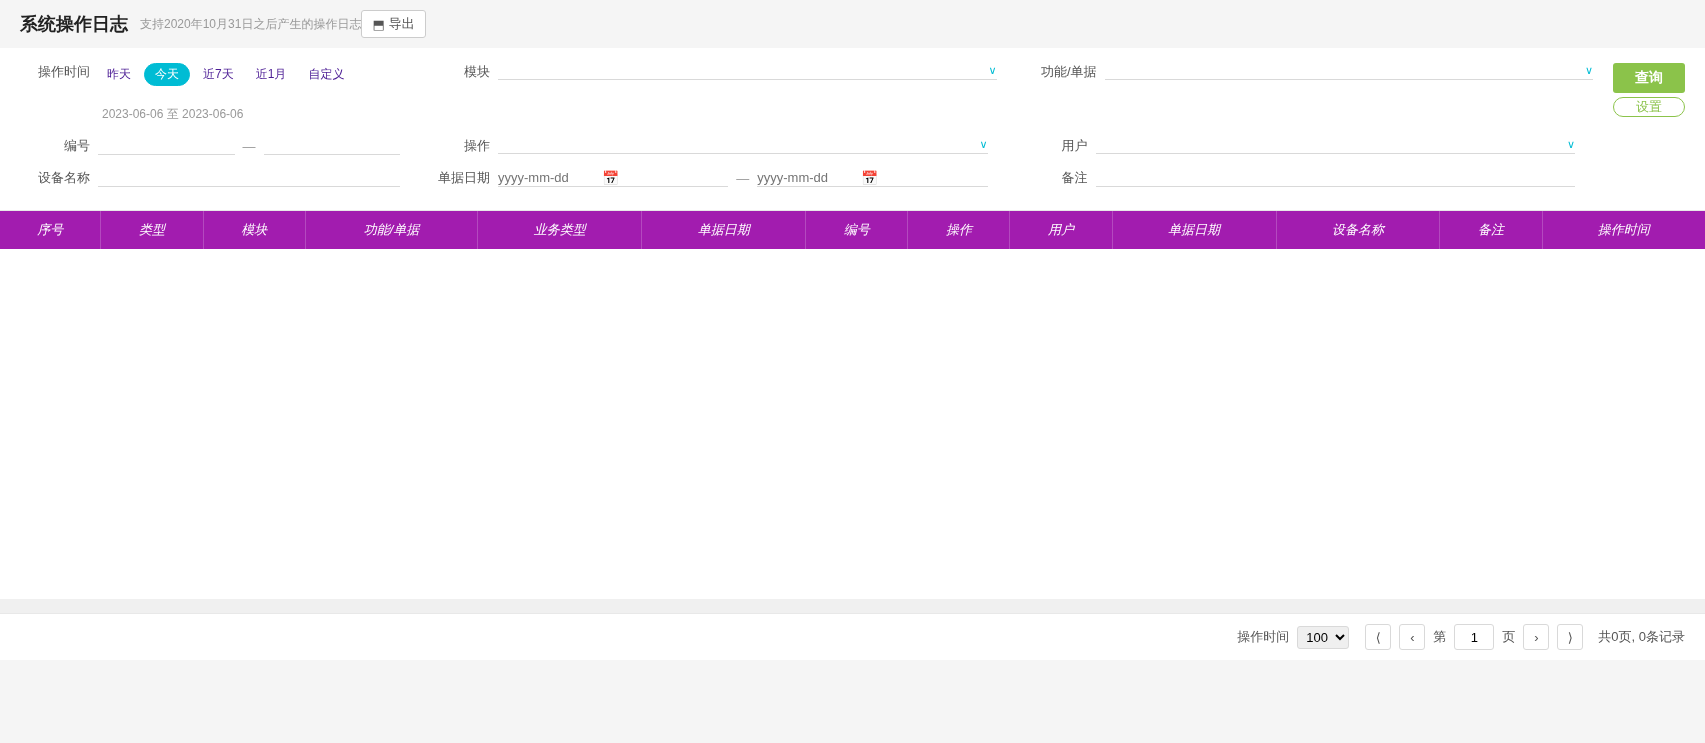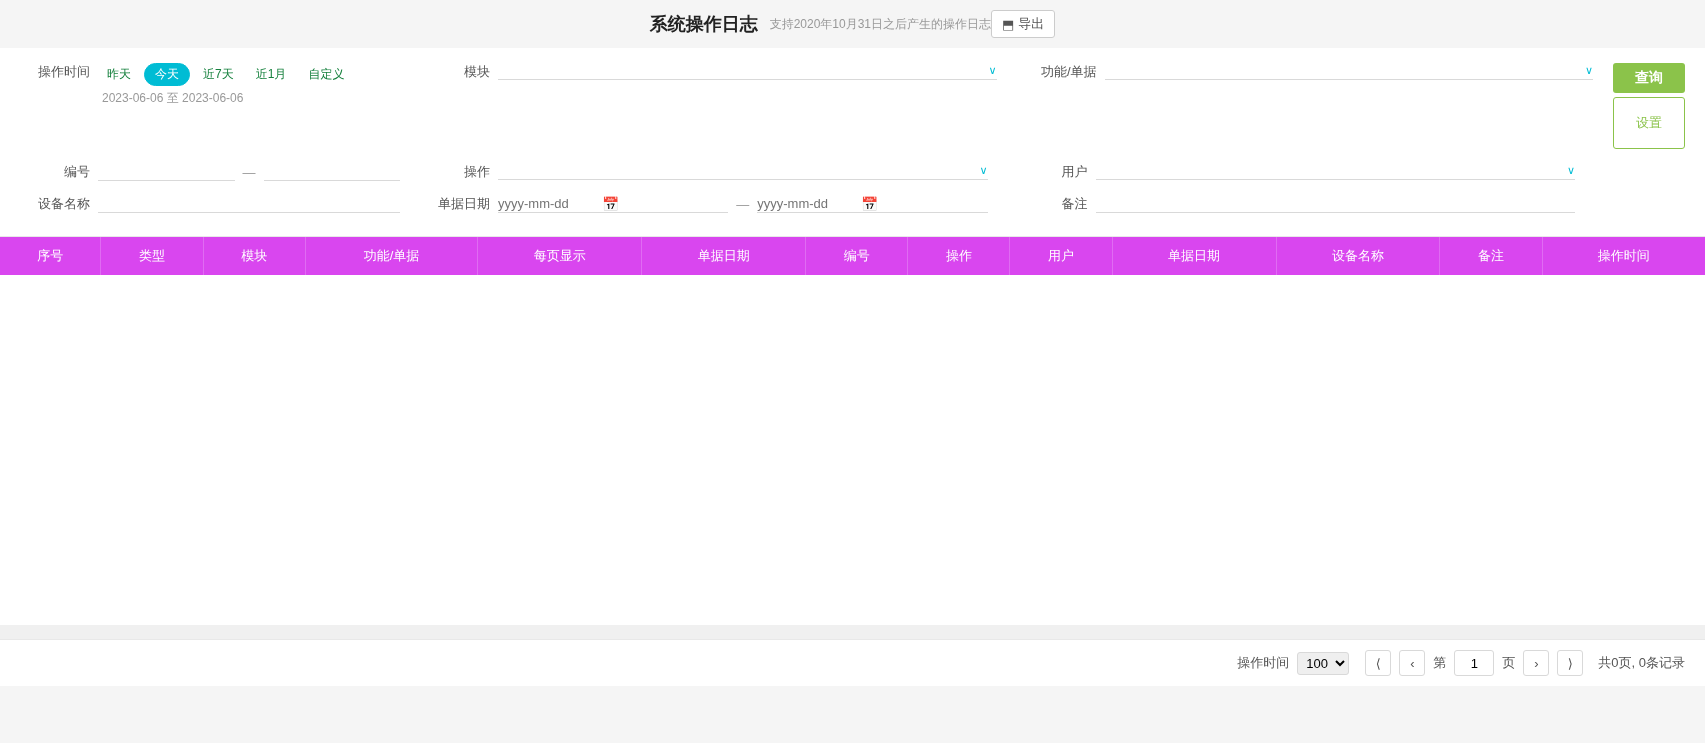--- a/index.html
+++ b/index.html
@@ -1,73 +1,73 @@
 <!DOCTYPE html>
 <html><head>
   <meta charset="utf-8">
   <style>
     * { box-sizing: border-box; margin: 0; padding: 0; }
     body { font-family: "Microsoft YaHei", "PingFang SC", sans-serif; font-size: 13px; background: #f5f5f5; color: #333; }
 
     .page-header {
-      display: flex; align-items: center; justify-content: center;
+      display: flex; align-items: center; justify-content: flex-start;
       padding: 10px 20px; background: #f5f5f5;
     }
     .page-title-area { display: flex; align-items: center; gap: 12px; }
     .page-title { font-size: 18px; font-weight: bold; color: #222; }
     .page-subtitle { font-size: 12px; color: #999; }
     .export-btn {
       display: flex; align-items: center; gap: 4px;
       border: 1px solid #ccc; background: #fff; padding: 4px 10px;
       cursor: pointer; border-radius: 3px; font-size: 13px; color: #555;
     }
 
     .filter-area {
       background: #fff; margin: 0 0 0 0; padding: 15px 20px;
       border-bottom: 1px solid #e8e8e8;
     }
     .filter-label { width: 70px; text-align: right; color: #555; flex-shrink: 0; margin-right: 8px; }
 
     .time-btns { display: flex; align-items: center; gap: 4px; }
     .time-btn {
       padding: 2px 8px; border-radius: 3px; cursor: pointer; font-size: 12px;
-      border: 1px solid transparent; background: transparent; color: #15803d;
+      border: 1px solid transparent; background: transparent; color: #4c1d95;
     }
     .time-btn.active { background: #00bcd4; color: #fff; border-color: #00bcd4; border-radius: 50px; padding: 2px 10px; }
     .time-range { font-size: 12px; color: #999; margin-left: 4px; }
     .filter-input-wrap { flex: 1; border-bottom: 1px solid #d9d9d9; padding-bottom: 2px; }
     .filter-input { border: none; outline: none; width: 100%; font-size: 13px; color: #333; background: transparent; }
     .filter-select-wrap {
       flex: 1; display: flex; align-items: center; border-bottom: 1px solid #d9d9d9; padding-bottom: 2px;
       cursor: pointer;
     }
     .filter-select-wrap .arrow { margin-left: auto; color: #00bcd4; font-size: 11px; }
 
     .dash { margin: 0 8px; color: #999; }
 
     .query-btn {
       background: #8bc34a; color: #fff; border: none; padding: 6px 22px;
       border-radius: 3px; cursor: pointer; font-size: 14px; font-weight: bold;
     }
     .setting-btn {
-      background: #fff; color: #8bc34a; border: 1px solid #8bc34a; padding: 16px 20px;
-      border-radius: 3px; cursor: pointer; font-size: 13px; margin-top: 4px; display: block; width: 100%;
+      background: #fff; color: #8bc34a; border: 1px solid #8bc34a; padding: 0 20px;
+      border-radius: 14px; cursor: pointer; font-size: 13px; margin-top: 4px; display: block; width: 100%;
     }
 
     .btn-group-right { display: flex; flex-direction: column; align-items: stretch; gap: 0; margin-left: 16px; }
 
     .collapse-bar {
       text-align: center; padding: 6px; cursor: pointer; color: #00bcd4;
       font-size: 13px; background: #fff; border-top: 1px solid #e8e8e8;
     }
 
     
     .table-wrap { background: #fff; overflow-x: auto; }
     table { width: 100%; border-collapse: collapse; min-width: 1400px; }
-    thead tr { background: #d946ef; }
+    thead tr { background: #a21caf; font-style: italic; }
     thead th {
       color: #fff; font-size: 13px; font-weight: normal;
       padding: 10px 8px; text-align: center; border-right: 1px solid rgba(255,255,255,0.2);
       white-space: nowrap;
     }
     thead th:last-child { border-right: none; }
 
     .empty-area { height: 350px; background: #fff; }
 
     
@@ -123,21 +123,21 @@
     <div style="display:flex; align-items:flex-start; width:380px; flex-shrink:0;">
       <span class="filter-label">操作时间</span>
       <div style="display:flex; flex-direction:column;">
         <div class="time-btns">
           <button class="time-btn">昨天</button>
           <button class="time-btn active">今天</button>
           <button class="time-btn">近7天</button>
           <button class="time-btn">近1月</button>
           <button class="time-btn">自定义</button>
         </div>
-        <div class="time-range" style="margin-top:4px;">2023-06-06 至 2023-06-06</div>
+        <div class="time-range" style="margin-top:20px;">2023-06-06 至 2023-06-06</div>
       </div>
     </div>
 
     <div style="display:flex; align-items:center; flex:1; margin-left:20px;">
       <span class="filter-label">模块</span>
       <div class="filter-select-wrap" style="flex:1;">
         <span></span>
         <span class="arrow">∨</span>
       </div>
     </div>
@@ -219,21 +219,21 @@
 </div>
 
 <div class="table-wrap">
   <table>
     <thead>
       <tr>
         <th>序号</th>
         <th>类型</th>
         <th>模块</th>
         <th>功能/单据</th>
-        <th>每页显示</th>
+        <th>业务类型</th>
         <th>单据日期</th>
         <th>编号</th>
         <th>操作</th>
         <th>用户</th>
         <th>单据日期</th>
         <th>设备名称</th>
         <th>备注</th>
         <th>操作时间</th>
       </tr>
     </thead>

